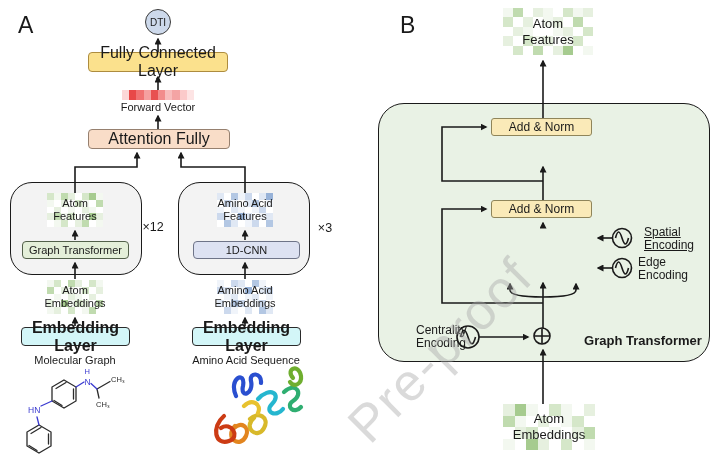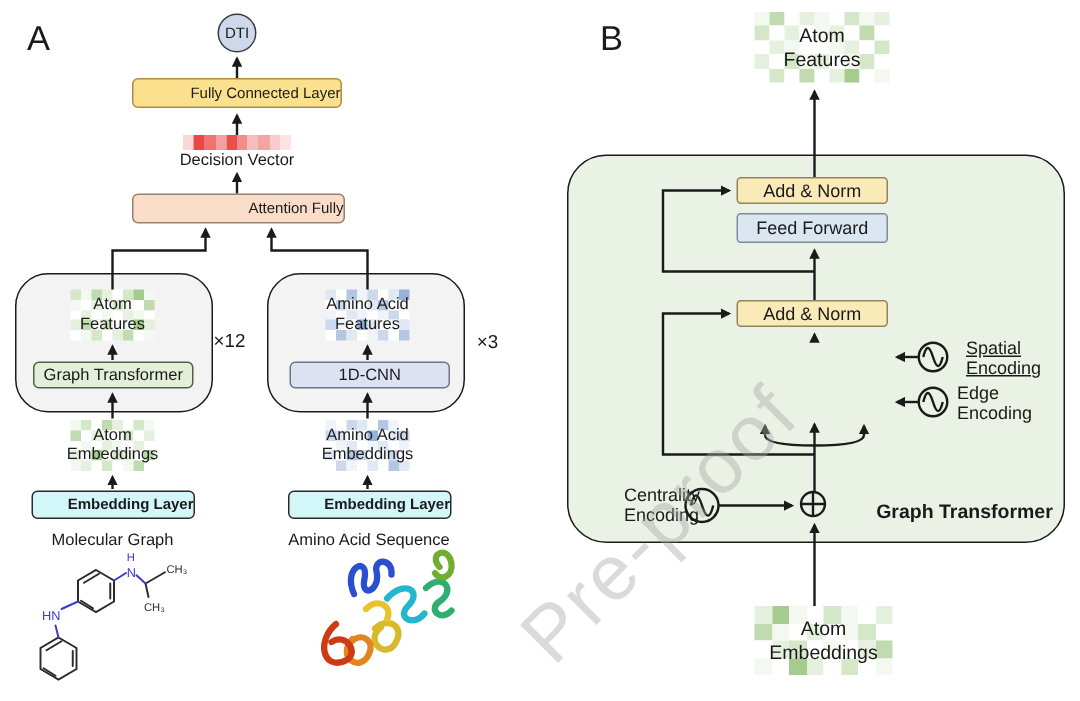--- a/index.html
+++ b/index.html
@@ -16,21 +16,21 @@
   .soft-yellow{background:#faeab8;border:1.2px solid #8f855a;}
   .soft-blue{background:#dbe6f1;border:1.2px solid #7d8a99;}
   .soft-green{background:#e4efd9;border:1.2px solid #52604a;}
   .lavender{background:#dde2f2;border:1.2px solid #6e7488;}
   .cyan{background:#d3f6f8;border:1.3px solid #2a2a2a;font-weight:bold;}
   .msa{background:#f6d9be;border:1.4px solid #6b625c;border-radius:8px;}
   .container-a{position:absolute;background:#f3f3f3;border:1.6px solid #1a1a1a;
                border-radius:22px;z-index:1;}
   .container-b{position:absolute;background:#e9f2e5;border:1.6px solid #1a1a1a;
                border-radius:26px;z-index:1;}
-  .fs10{font-size:10px;}.fs11{font-size:11px;}.fs115{font-size:10px;justify-content:flex-end;}
+  .fs10{font-size:10px;}.fs11{font-size:11px;}.fs115{font-size:16px;}
   .fs12{font-size:12px;}.fs125{font-size:12.5px;}.fs13{font-size:13px;}
   .heatmap{position:absolute;display:grid;z-index:3;}
   .heatmap > div{width:100%;height:100%;}
   .hm-label{position:absolute;display:flex;align-items:center;justify-content:center;
             text-align:center;z-index:4;line-height:1.2;}
   .cellrow{position:absolute;display:flex;z-index:4;}
   .cellrow > div{flex:1;height:100%;}
   .dti-circle{position:absolute;width:26px;height:26px;border-radius:50%;
               background:#cdd9eb;border:1.4px solid #3a3a3a;display:flex;
               align-items:center;justify-content:center;z-index:4;box-sizing:border-box;}
@@ -63,21 +63,21 @@
       <div style="background: rgb(232, 72, 72);"></div>
       <div style="background: rgb(240, 114, 114);"></div>
       <div style="background: rgb(245, 160, 160);"></div>
       <div style="background: rgb(232, 80, 80);"></div>
       <div style="background: rgb(242, 140, 140);"></div>
       <div style="background: rgb(248, 188, 188);"></div>
       <div style="background: rgb(244, 164, 164);"></div>
       <div style="background: rgb(251, 202, 202);"></div>
       <div style="background: rgb(253, 228, 228);"></div>
     </div>
-  <div class="caption fs11" style="left:108px;top:101px;width:100px;">Decision Vector</div>
+  <div class="caption fs11" style="left:108px;top:101px;width:100px;">Forward Vector</div>
 
   <div class="box r4 peach fs115" style="left:88px;top:129px;width:142px;height:20px;">
     <span>Attention Fully</span>
   </div>
 
   <div class="container-a" style="left:10px;top:182px;width:130px;height:91px;"></div>
   <div class="container-a" style="left:178px;top:182px;width:130px;height:91px;"></div>
 
   <div class="caption fs125" style="left:138px;top:220px;width:30px;">×12</div>
   <div class="caption fs125" style="left:310px;top:221px;width:30px;">×3</div>
@@ -327,23 +327,20 @@
       <div style="background: rgb(230, 240, 223);"></div>
       <div style="background: rgb(166, 203, 143);"></div>
       <div style="background: rgb(255, 255, 255);"></div>
       <div style="background: rgb(243, 248, 240);"></div>
     </div>
   <div class="hm-label fs13 pre" style="left:503px;top:8px;width:90px;height:47px;">Atom
 Features</div>
 
   <div class="box soft-yellow fs12" style="left:491px;top:118px;width:101px;height:18px;border-radius:3px;">
     <span>Add &amp; Norm</span>
-  </div>
-  <div class="box soft-blue fs12" style="left:491px;top:142px;width:101px;height:20px;border-radius:3px;">
-    <span>Feed Forward</span>
   </div>
   <div class="box soft-yellow fs12" style="left:491px;top:200px;width:101px;height:18px;border-radius:3px;">
     <span>Add &amp; Norm</span>
   </div>
 
   <div class="enc-label fs12 pre" style="left:644px;top:226px;text-decoration:underline;">Spatial
 Encoding</div>
   <div class="enc-label fs12 pre" style="left:638px;top:256px;">Edge
 Encoding</div>
   <div class="enc-label fs12 pre" style="left:416px;top:324px;">Centrality

